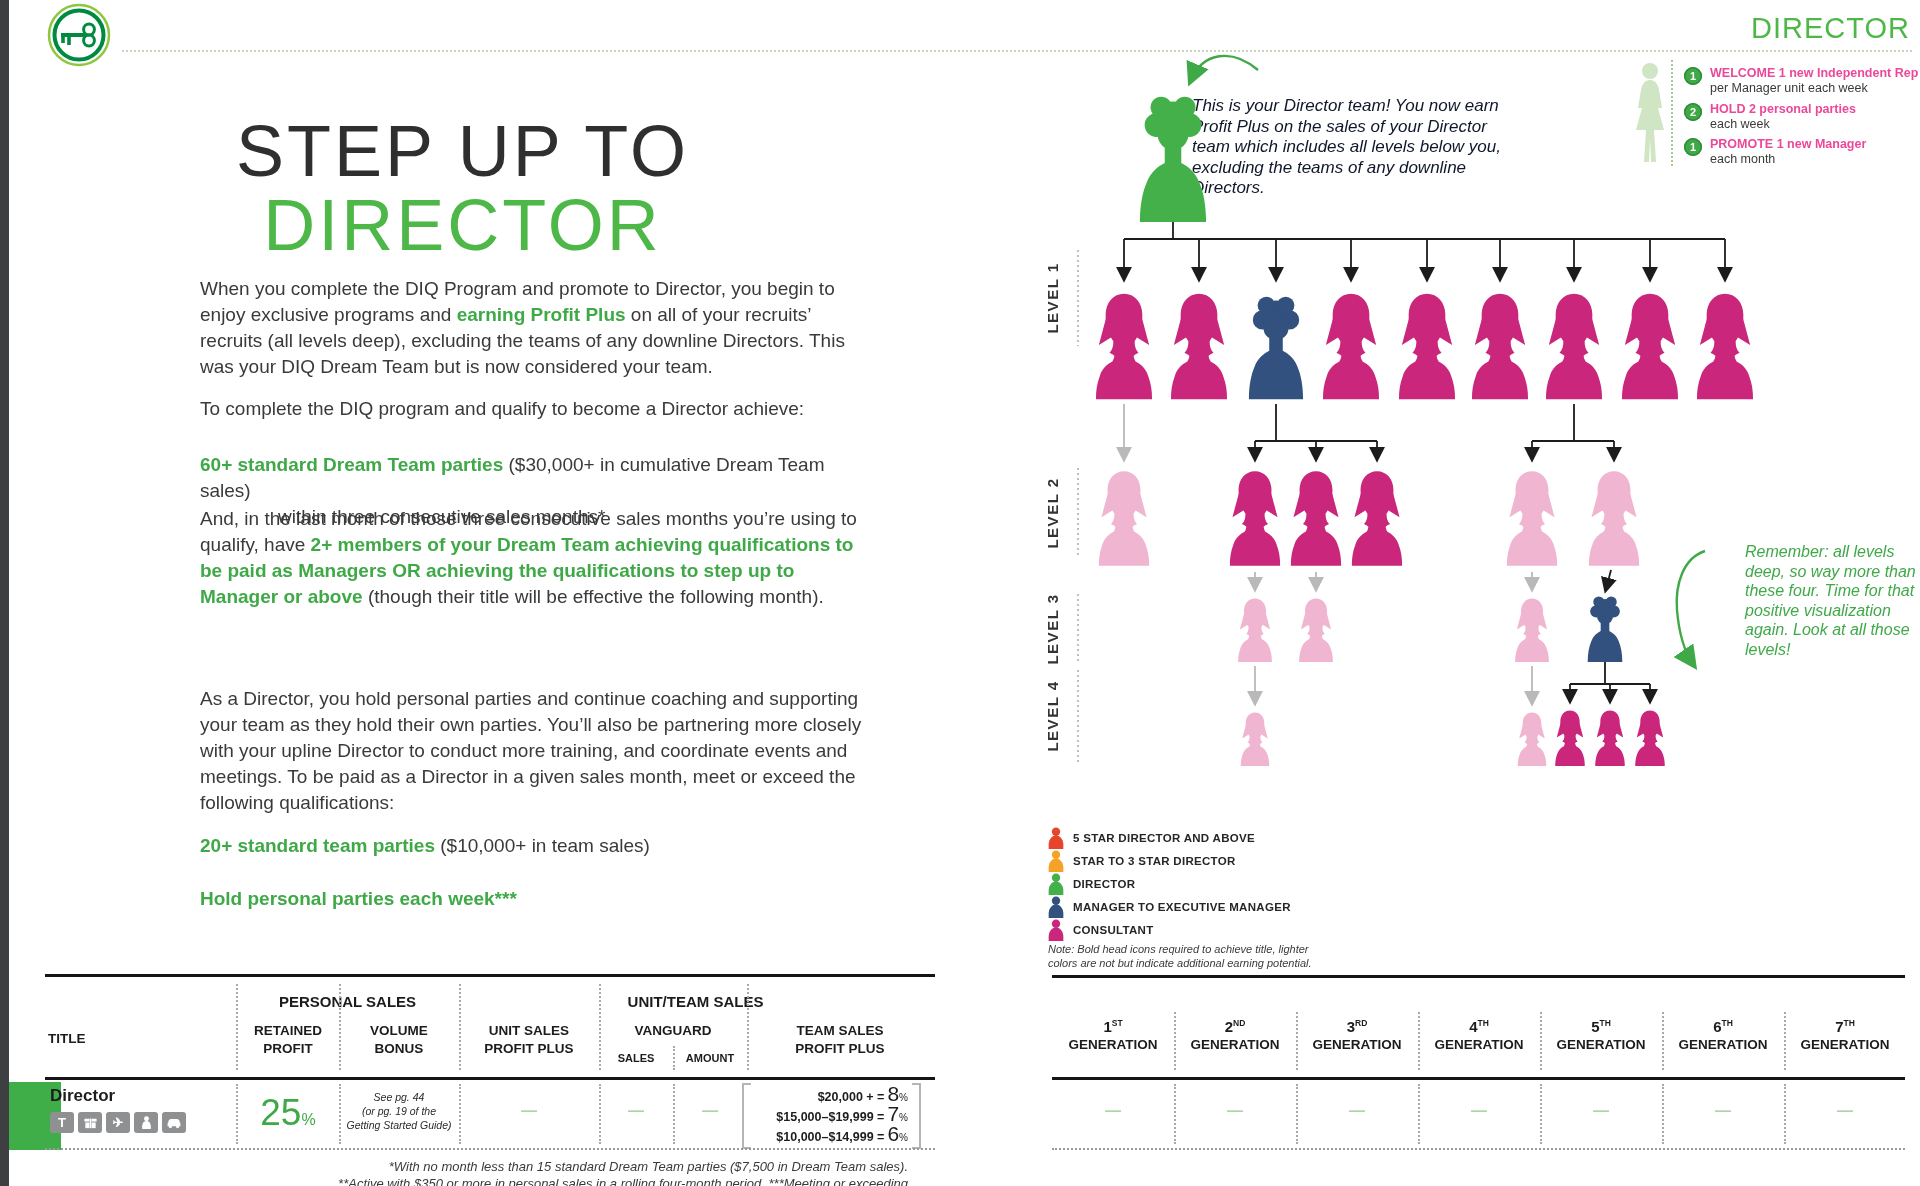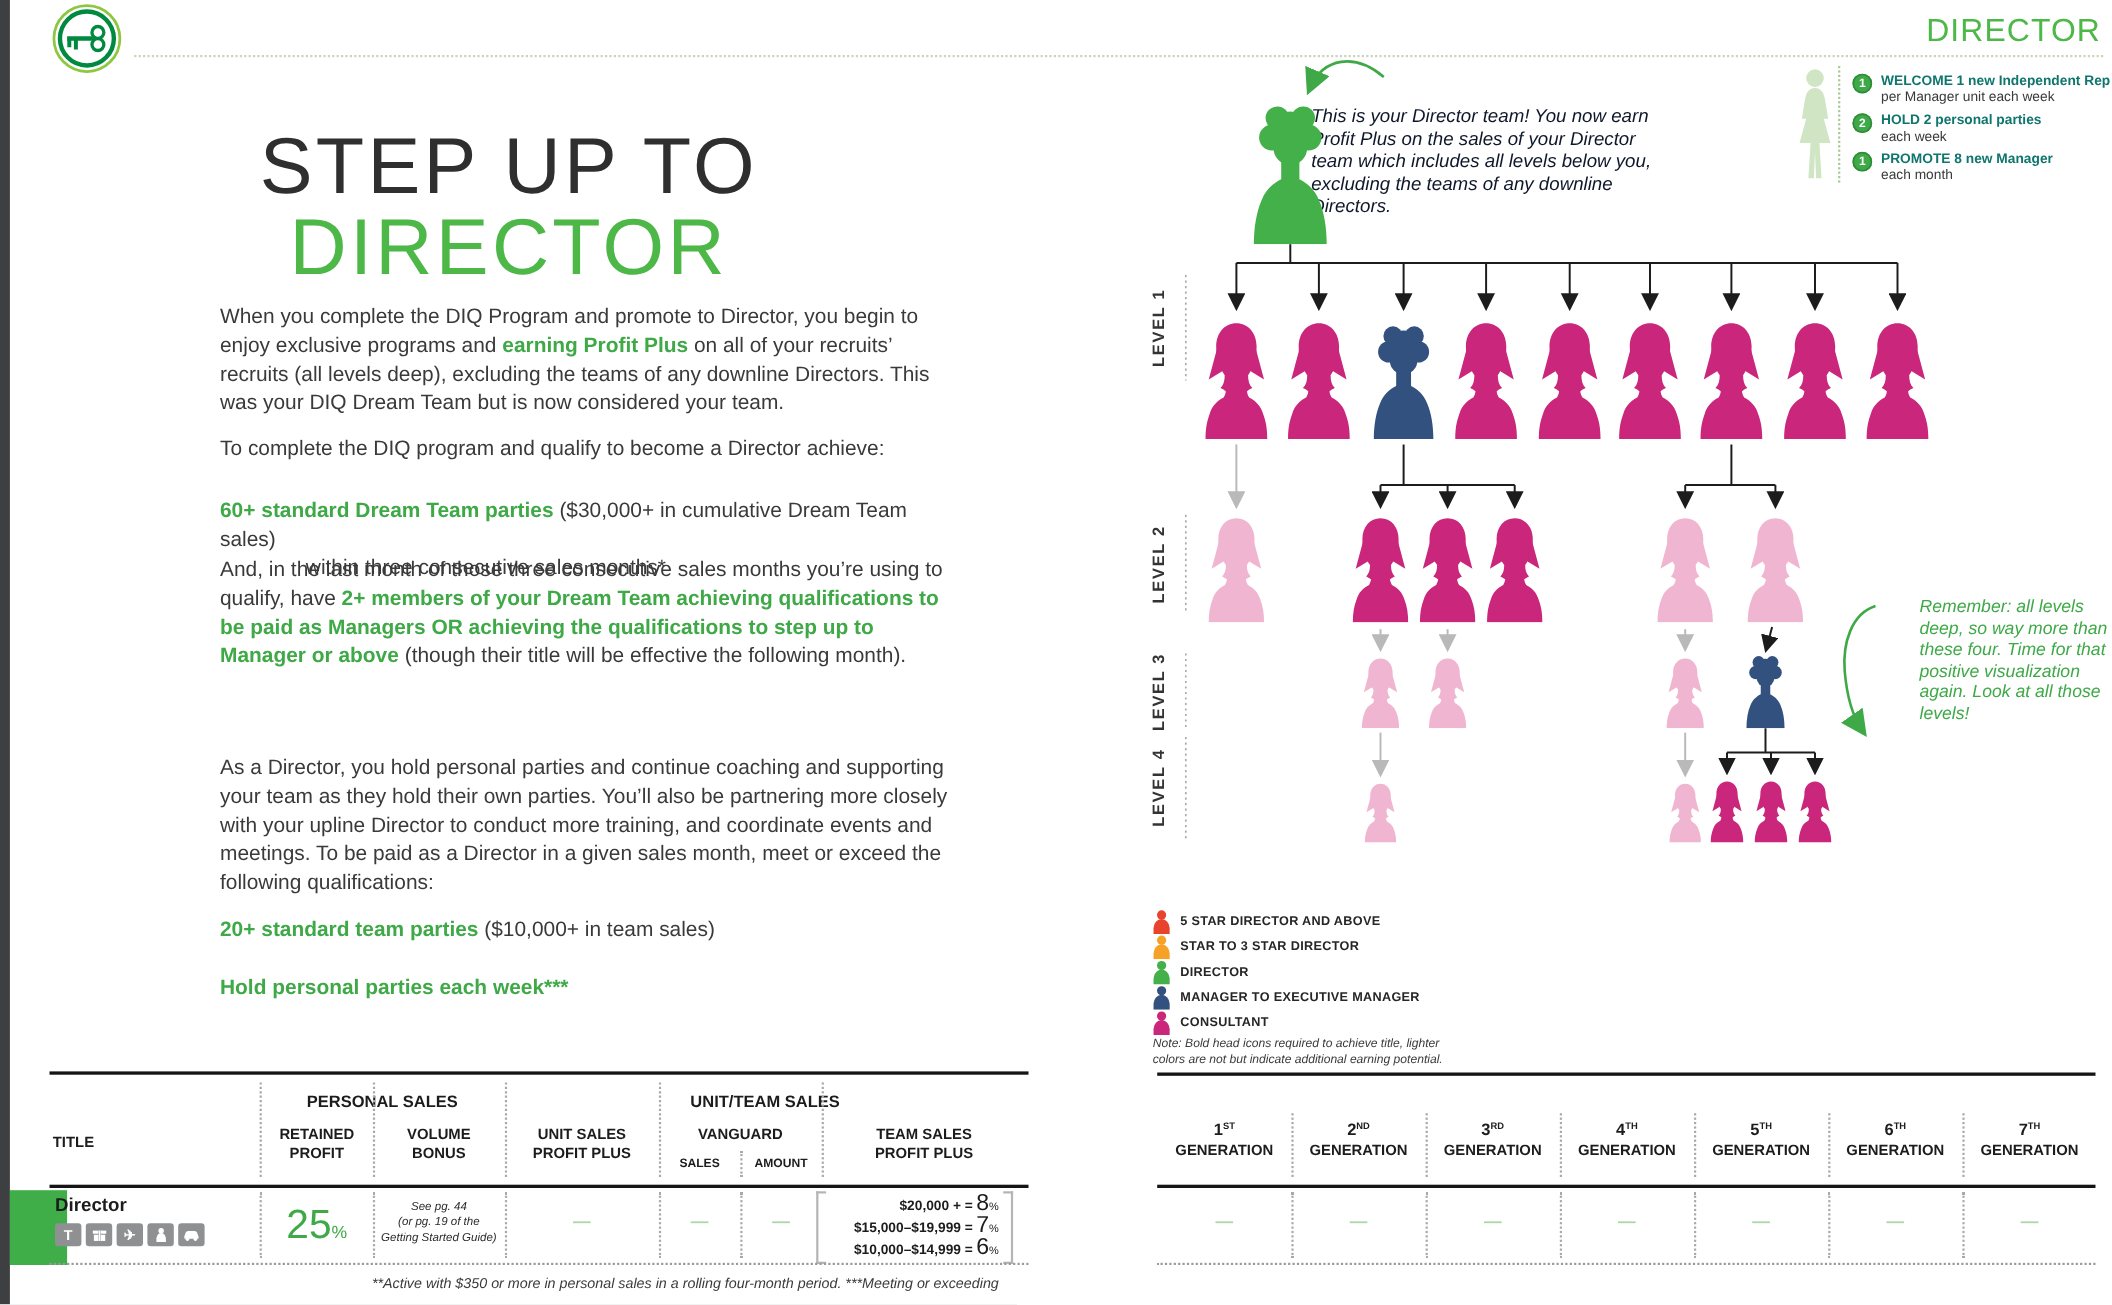--- a/index.html
+++ b/index.html
@@ -23,21 +23,21 @@
   
   .speech{position:absolute;left:1192px;top:96px;width:312px;font-style:italic;
           font-size:17px;line-height:20.5px;color:#0f172a;}
   .reminder{position:absolute;left:1713px;top:542px;width:192px;font-style:italic;
           font-size:16px;line-height:19.5px;color:#3fa948;margin-left:32px;}
   
   .chk-item{position:absolute;left:1684px;display:flex;align-items:flex-start;}
   .chk-num{width:18px;height:18px;border-radius:50%;background:#3fa948;color:#fff;
            font-size:11px;font-weight:700;display:flex;align-items:center;justify-content:center;
            margin-right:8px;margin-top:1px;box-shadow:inset 0 0 0 1.5px #2e8c39;}
-  .chk-title{font-size:12.5px;line-height:15px;font-weight:700;color:#0f766e;}
+  .chk-title{font-size:12.5px;line-height:15px;font-weight:700;color:#ec4899;}
   .chk-sub{font-size:12.5px;line-height:15px;color:#3a3a3a;}
   .chk-divider{position:absolute;left:1671px;top:60px;height:106px;border-left:2px dotted #a9c897;}
   
   .lg-item{position:absolute;left:1048px;display:flex;align-items:center;height:22px;}
   .lg-item svg{margin-right:9px;}
   .lg-label{font-size:11.5px;font-weight:700;letter-spacing:.3px;color:#262626;}
   .lg-note{position:absolute;left:1048px;top:942px;width:360px;font-size:11px;line-height:14px;
            font-style:italic;color:#3a3a3a;}
   
   .rule{position:absolute;height:3px;background:#151515;}
@@ -138,21 +138,21 @@
   <div class="chk-item" style="top:102px;">
     <div class="chk-num">2</div>
     <div>
       <div class="chk-title">HOLD 2 personal parties</div>
       <div class="chk-sub">each week</div>
     </div>
   </div>
   <div class="chk-item" style="top:137px;">
     <div class="chk-num">1</div>
     <div>
-      <div class="chk-title">PROMOTE 8 new Manager</div>
+      <div class="chk-title">PROMOTE 1 new Manager</div>
       <div class="chk-sub">each month</div>
     </div>
   </div>
 
   <svg class="abs" style="left:1030px;top:40px;" width="900" height="760" viewBox="1030 40 900 760">
     <defs>
       <symbol id="bob" viewBox="0 0 60 110">
         <path d="M30,1 C41,1 49,10 49,23 C49,34 46,43 41,50 C41,55 42,59 45,62 C43,63 41,64 40,65 C40,67 41,69 42,71 C48,74 53,79 55,86 C58,94 59,101 59,110 L1,110 C1,101 2,94 5,86 C7,79 12,74 18,71 C19,69 20,67 20,65 C19,64 17,63 15,62 C18,59 19,55 19,50 C14,43 11,34 11,23 C11,10 19,1 30,1 Z"></path>
         <path d="M12,24 L4,54 L17,46 Z"></path>
         <path d="M48,24 L56,54 L43,46 Z"></path>
@@ -410,20 +410,21 @@
     <div class="tier">
         <span class="lab">$10,000–$14,999 =</span>
         <span class="big">6</span>
         <span class="pc">%</span>
       </div>
   </div>
 
   <div class="drule" style="left:45px;top:1148px;width:890px;"></div>
 
   <div class="footnotes">
+    <div>*With no month less than 15 standard Dream Team parties ($7,500 in Dream Team sales).</div>
     <div>**Active with $350 or more in personal sales in a rolling four-month period. ***Meeting or exceeding</div>
   </div>
 
   <div class="rule" style="left:1052px;top:975px;width:853px;"></div>
 
   <div class="gen-head" style="left:1052px;top:1018px;">
     <div class="num"><span>1</span><sup>ST</sup></div>
     <div class="word">GENERATION</div>
   </div>
   <div class="gen-head" style="left:1174px;top:1018px;">

